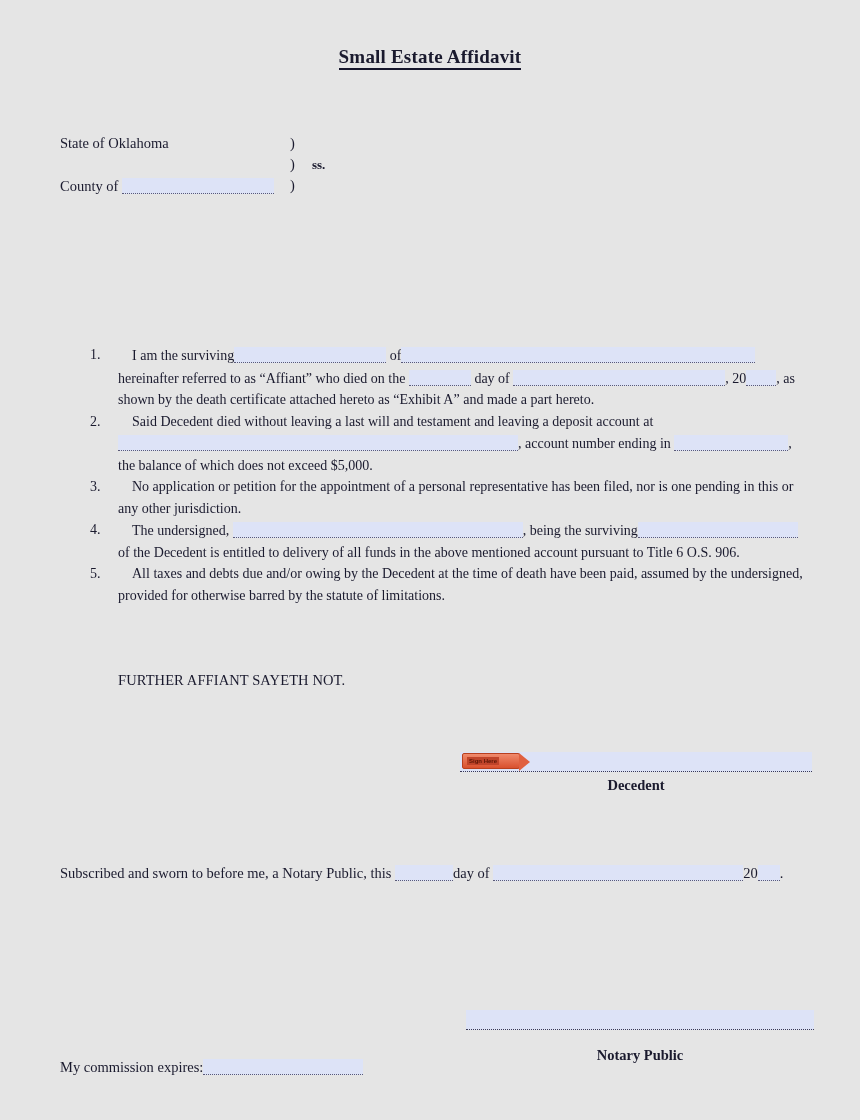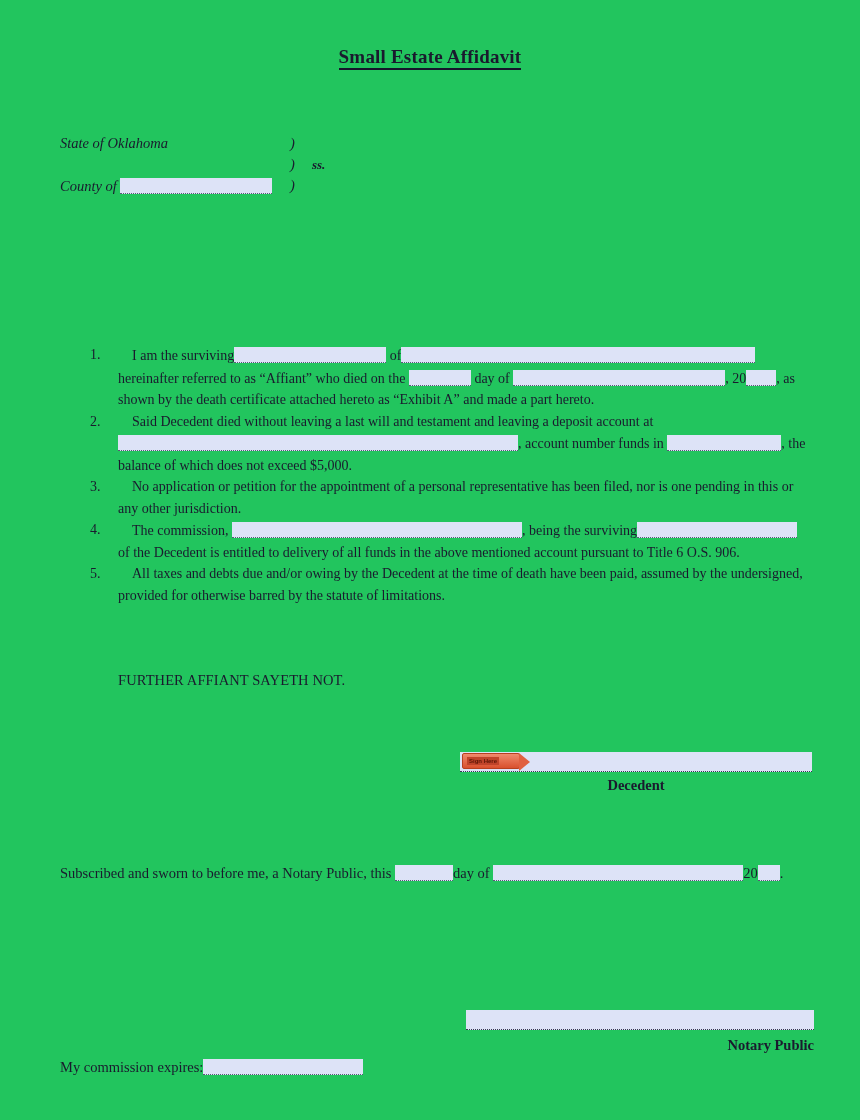--- a/index.html
+++ b/index.html
@@ -12,21 +12,21 @@
     height: 1120px;
     position: relative;
     font-family: "Liberation Serif", "DejaVu Serif", serif;
     color: #1a1a2e;
     overflow: hidden;
   }
 
   .page {
     position: absolute;
     inset: 0;
-    background: #22c55e;
+    background: #e5e5e5;
   }
 
   
   .title {
     position: absolute;
     top: 46px;
     left: 0;
     width: 860px;
     text-align: center;
     font-size: 19px;
@@ -56,21 +56,20 @@
     left: 60px;
     top: 133px;
     width: 420px;
     font-size: 14.5px;
     line-height: 21px;
   }
   .venue-row {
     position: relative;
     height: 21px;
     white-space: nowrap;
-    font-style: italic;
   }
   .venue-paren {
     position: absolute;
     left: 230px;
   }
   .venue-ss {
     position: absolute;
     left: 252px;
     font-weight: bold;
     font-size: 13px;
@@ -209,24 +208,24 @@
     left: 466px;
     top: 1010px;
     width: 348px;
   }
   .notary-line {
     height: 19px;
     background: #dde3f7;
     border-bottom: 1.5px dotted #3a3a55;
   }
   .notary-caption {
-    text-align: right;
-    font-size: 14.5px;
-    font-weight: bold;
-    margin-top: 7px;
+    text-align: center;
+    font-size: 14.5px;
+    font-weight: bold;
+    margin-top: 17px;
   }
 
   .commission {
     position: absolute;
     left: 60px;
     top: 1056px;
     font-size: 14.5px;
     white-space: nowrap;
   }
   .f-commission { width: 160px; }
@@ -265,32 +264,32 @@
       <span>of</span><span class="fld f-decedent"></span>
       <span>hereinafter referred to as “Affiant” who died on the</span>
       <span class="fld f-day"></span>
       <span>day of</span>
       <span class="fld f-month"></span><span>, 20</span><span class="fld f-year"></span><span>, as shown by the death certificate attached hereto as “Exhibit A” and made a part hereto.</span>
     </div>
 
     <div class="item">
       <span class="num">2.</span>
       <span class="first-indent"></span><span>Said Decedent died without leaving a last will and testament and leaving a deposit account at</span>
-      <span class="fld f-bank"></span><span>, account number funds in</span>
+      <span class="fld f-bank"></span><span>, account number ending in</span>
       <span class="fld f-acct"></span><span>, the balance of which does not exceed $5,000.</span>
     </div>
 
     <div class="item">
       <span class="num">3.</span>
       <span class="first-indent"></span><span>No application or petition for the appointment of a personal representative has been filed, nor is one pending in this or any other jurisdiction.</span>
     </div>
 
     <div class="item">
       <span class="num">4.</span>
-      <span class="first-indent"></span><span>The commission,</span>
+      <span class="first-indent"></span><span>The undersigned,</span>
       <span class="fld f-undersigned"></span><span>, being the surviving</span><span class="fld f-surviving"></span>
       <span>of the Decedent is entitled to delivery of all funds in the above mentioned account pursuant to Title 6 O.S. 906.</span>
     </div>
 
     <div class="item">
       <span class="num">5.</span>
       <span class="first-indent"></span><span>All taxes and debts due and/or owing by the Decedent at the time of death have been paid, assumed by the undersigned, provided for otherwise barred by the statute of limitations.</span>
     </div>
 
   </div>

